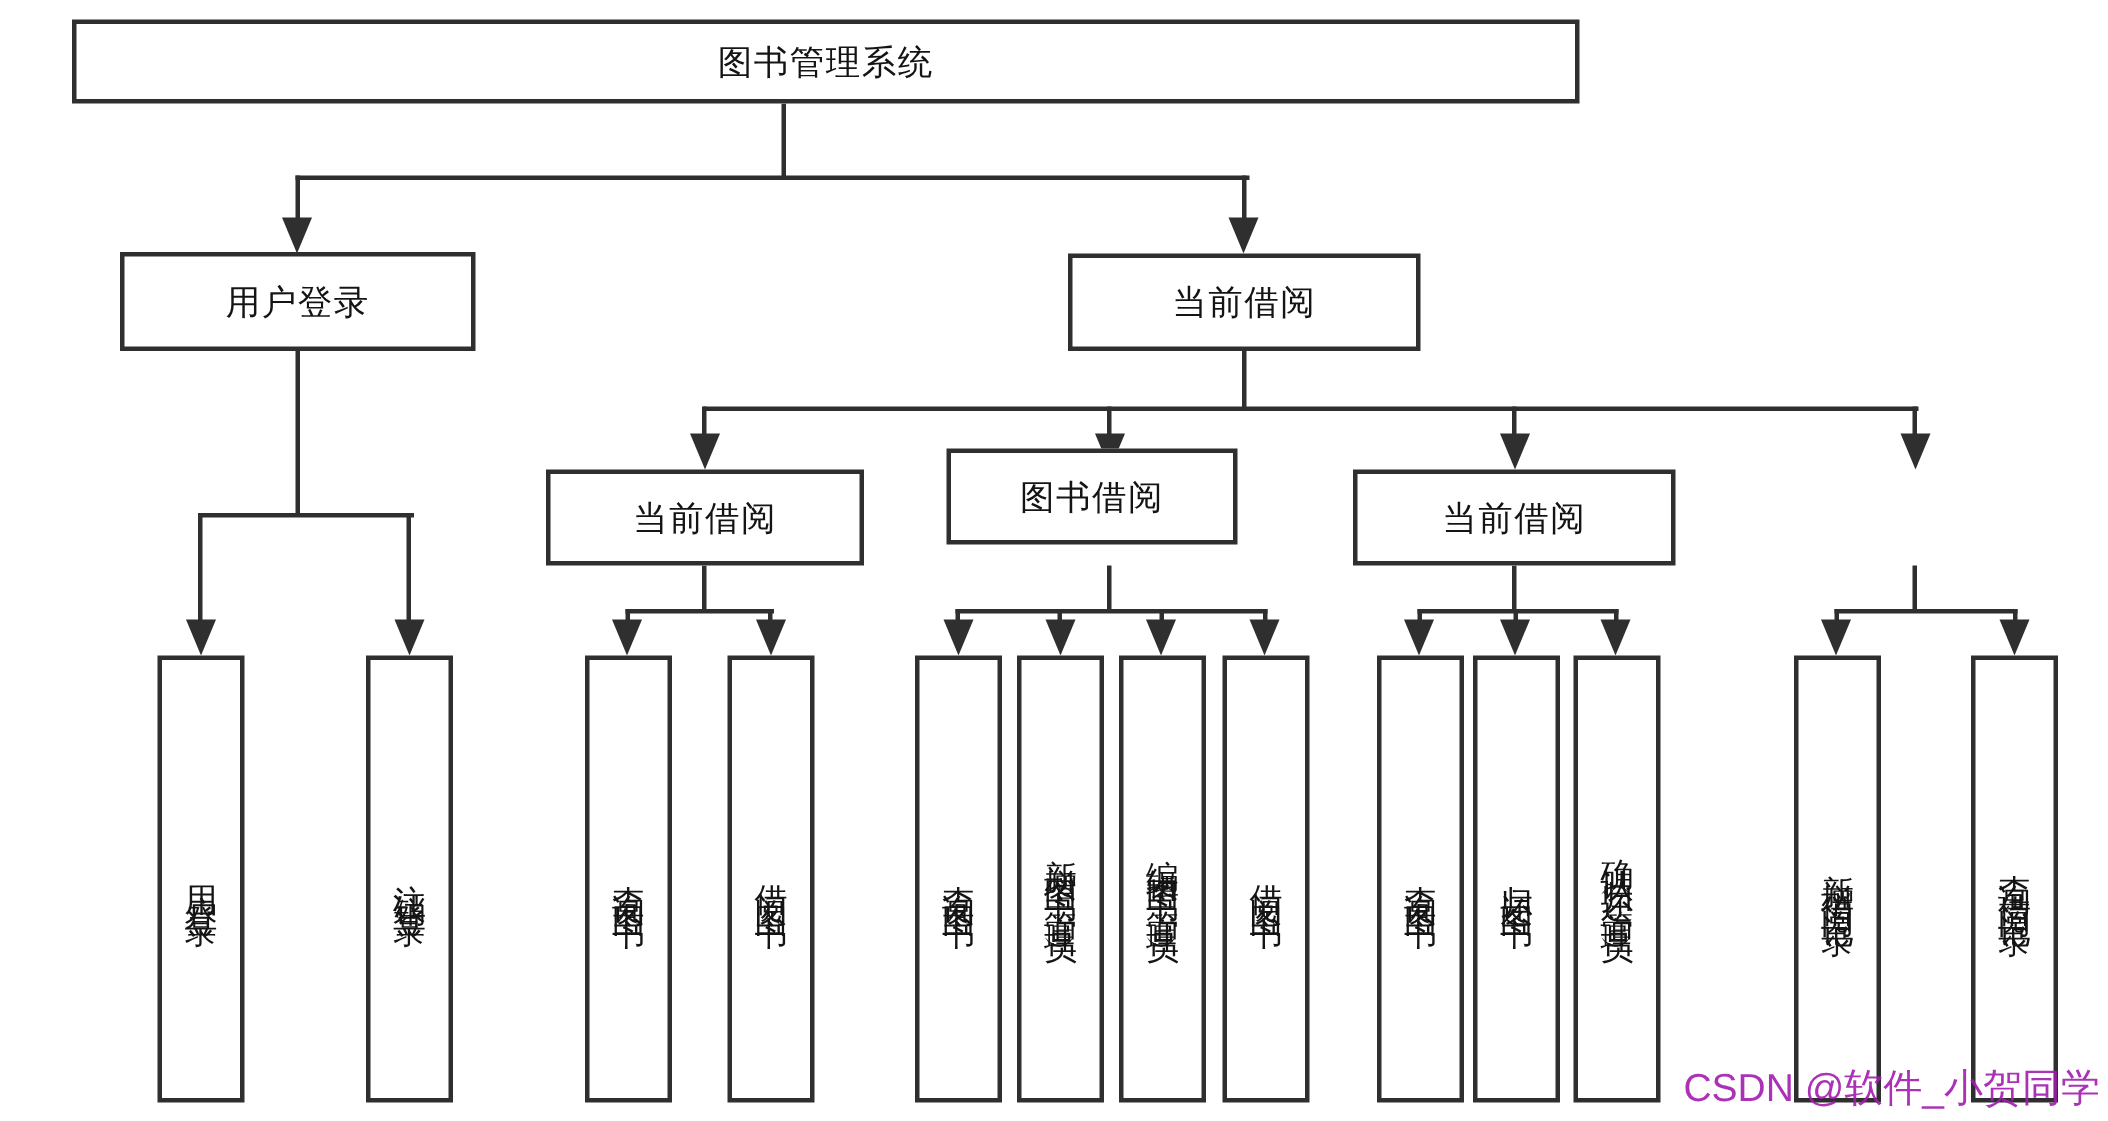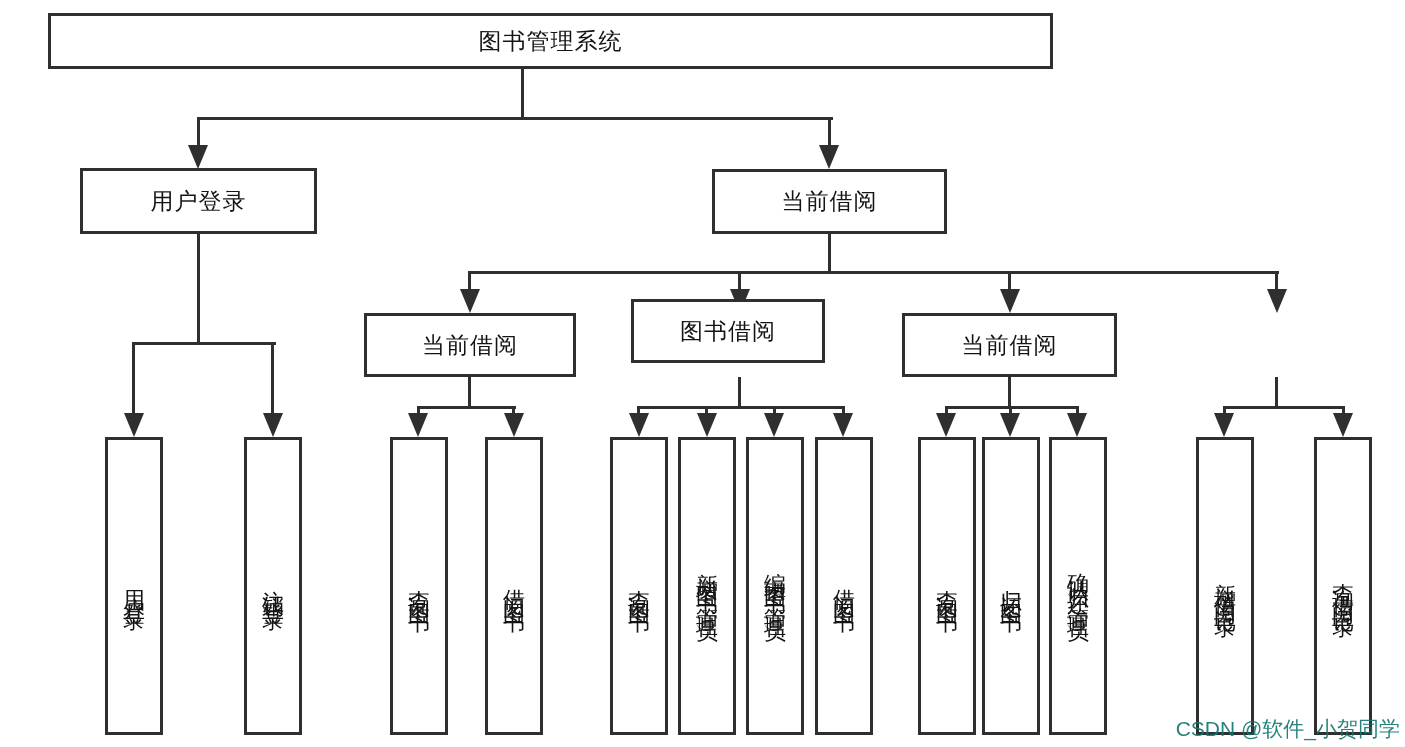--- a/index.html
+++ b/index.html
@@ -32,22 +32,22 @@
   .arrow {
     position:absolute;
     width:0; height:0;
     border-left:10px solid transparent;
     border-right:10px solid transparent;
     border-top:24px solid #2f2f2f;
   }
   .watermark {
     position:absolute;
     right:5px; bottom:4px;
-    font-size:21px;
-    color:#0f766e;
+    font-size:26px;
+    color:#a21caf;
     opacity:0.9;
     z-index:5;
     white-space:nowrap;
   }
 </style>
 </head>
 <body>
 
 <div id="stage">
 

